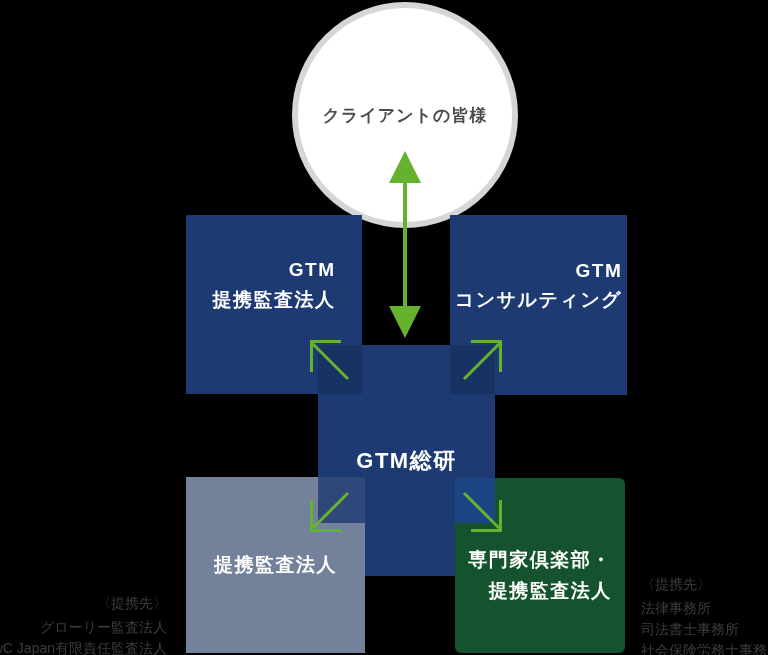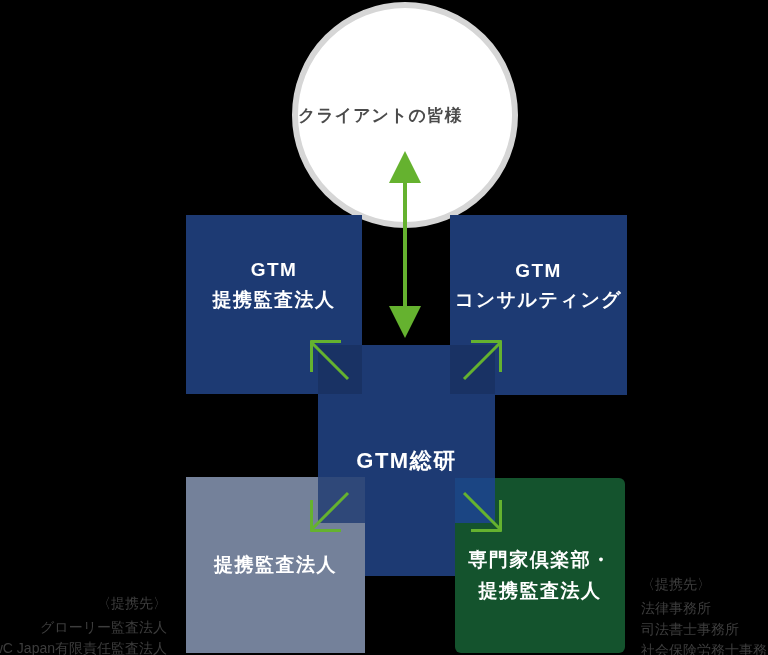--- a/index.html
+++ b/index.html
@@ -7,30 +7,30 @@
     width:768px;height:655px;overflow:hidden;position:relative;
     background:#000000;
     font-family:"Liberation Sans","DejaVu Sans",sans-serif;
   }
   .stage{position:absolute;left:0;top:0;width:768px;height:655px;}
 
   
   .client-circle{
     position:absolute;left:292px;top:2px;width:214px;height:214px;
     background:#ffffff;border:6px solid #d6d6d6;border-radius:50%;
-    display:flex;align-items:center;z-index:1;
+    display:flex;align-items:center;justify-content:center;z-index:1;
   }
   .client-circle .label{
     color:#4b4b4b;font-size:17px;font-weight:600;letter-spacing:1px;
   }
 
   
   .box{
     position:absolute;display:flex;align-items:center;justify-content:center;
-    text-align:center;color:#ffffff;font-weight:bold;
+    text-align:right;color:#ffffff;font-weight:bold;
   }
   .box .label{letter-spacing:1.5px;}
 
   .box-tax{
     left:186px;top:215px;width:176px;height:179px;background:#1d3a73;
     font-size:19px;line-height:1.55;z-index:2;
   }
   .box-tax .label{padding-bottom:40px;}
 
   .box-consulting{

